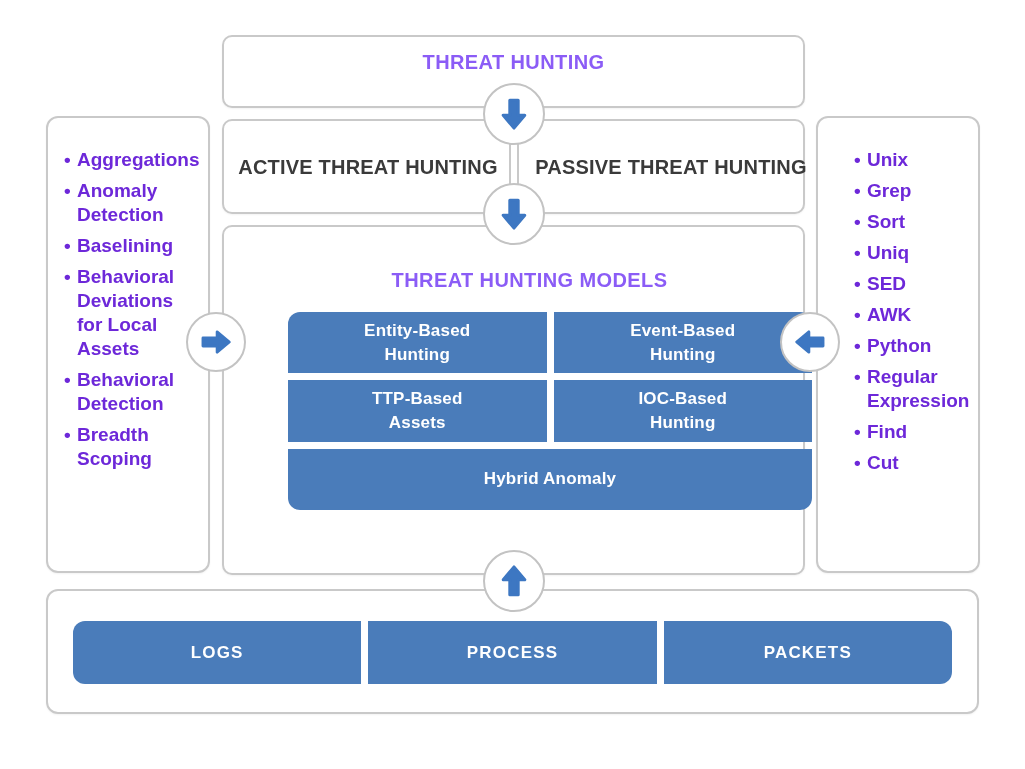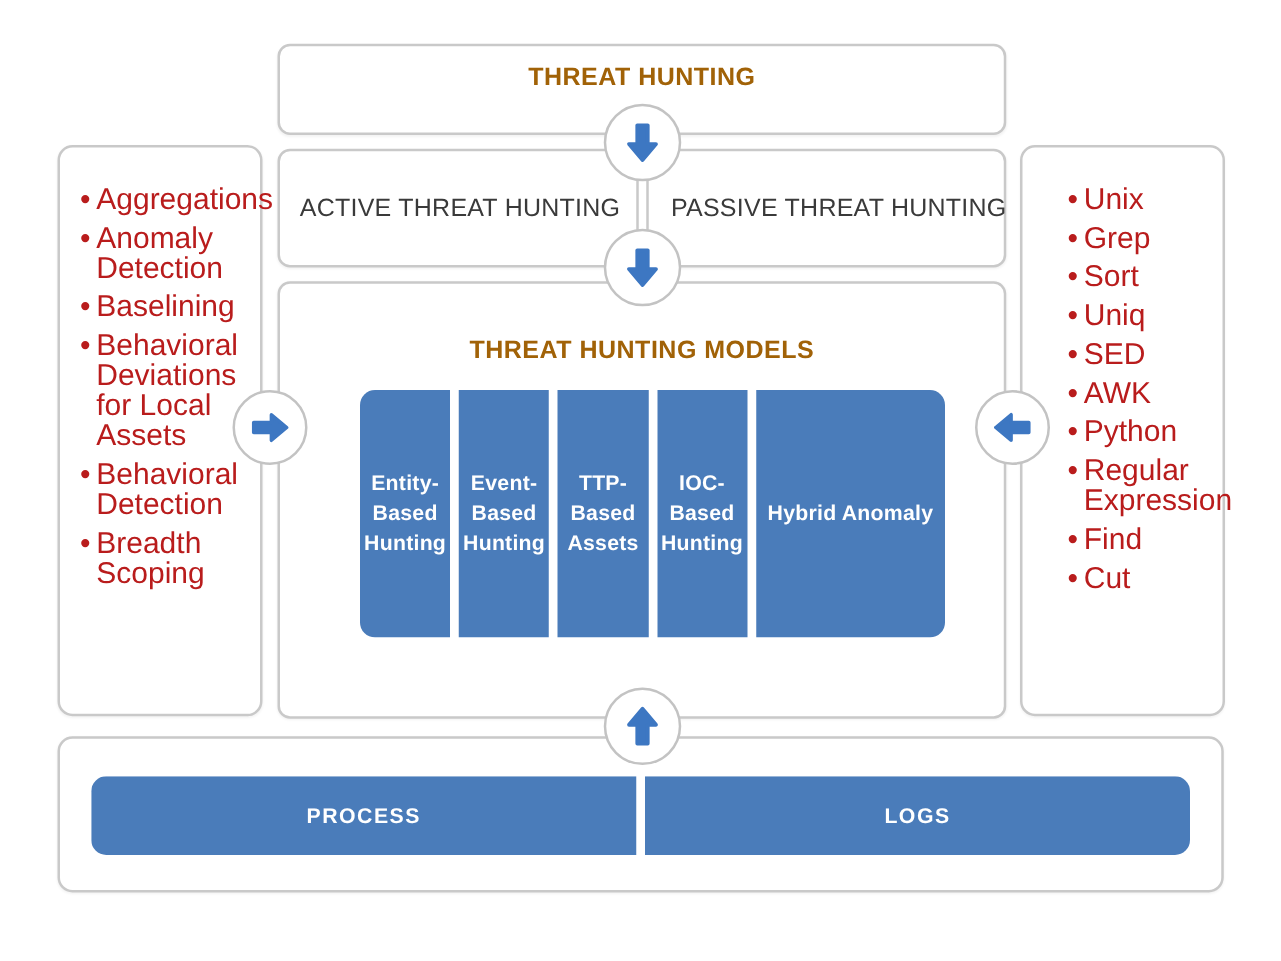--- a/index.html
+++ b/index.html
@@ -8,77 +8,77 @@
     font-family:"Liberation Sans", sans-serif; overflow:hidden;
   }
   .box {
     position:absolute; background:#fff; border:2px solid #c9c9c9;
     border-radius:10px; box-sizing:border-box;
     box-shadow:0 1px 2px rgba(0,0,0,0.05);
   }
   .side-box { border-radius:12px; }
   .heading {
     position:absolute; text-align:center; font-weight:bold;
-    font-size:20px; letter-spacing:0.4px; color:#a16207; line-height:20px;
+    font-size:20px; letter-spacing:0.4px; color:#8b5cf6; line-height:20px;
   }
   .split-label {
-    position:absolute; text-align:center; font-weight:normal;
+    position:absolute; text-align:center; font-weight:bold;
     font-size:20px; letter-spacing:0.2px; color:#3a3a3a; line-height:20px;
   }
   .circle {
     position:absolute; background:#fff; border:2px solid #c3c3c3;
     border-radius:50%; box-sizing:border-box; z-index:6;
     display:flex; align-items:center; justify-content:center;
   }
   .circle svg { display:block; }
   .connector {
     position:absolute; background:#fff; z-index:5; width:10px;
     border-left:2px solid #c9c9c9; border-right:2px solid #c9c9c9;
     box-sizing:border-box;
   }
   .models-grid {
-    position:absolute; left:288px; top:312px; width:468px; height:198px;
-    display:flex; flex-direction:row; gap:7px;
+    position:absolute; left:288px; top:312px; width:524px; height:198px;
+    display:flex; flex-direction:column; gap:7px;
     border-radius:12px; overflow:hidden;
   }
   .models-row { flex:1; display:flex; gap:7px; }
   .blue-btn {
     flex:1; background:#4a7cba; color:#ffffff; font-weight:bold;
     display:flex; align-items:center; justify-content:center;
     text-align:center; font-size:17px; line-height:24px;
     white-space:pre-line; letter-spacing:0.2px;
   }
   .bottom-group {
     position:absolute; left:73px; top:621px; width:879px; height:63px;
     display:flex; gap:7px; border-radius:12px; overflow:hidden;
   }
   .bottom-group .blue-btn { font-size:17px; letter-spacing:1.2px; }
   ul.bullet-list { list-style:none; margin:0; padding:0; position:absolute; }
   ul.bullet-list li {
     position:relative; padding-left:13px; margin-bottom:7px;
-    font-size:24px; line-height:24px; color:#b91c1c; white-space:pre-line;
+    font-size:19px; line-height:24px; color:#6d28d9; white-space:pre-line;font-weight:bold;
   }
   ul.bullet-list li::before { content:"\2022"; position:absolute; left:0; top:0; }
   .left-list  { left:64px;  top:148px; width:142px; }
   .right-list { left:854px; top:148px; width:124px; }
 </style>
 </head>
 <body>
 
 <div class="canvas">
 
   <div class="box" style="left:222px; top:35px; width:583px; height:73px;"></div>
   <div class="heading" style="left:222px; top:52px; width:583px;">THREAT HUNTING</div>
 
   <div class="box" style="left:222px; top:119px; width:583px; height:95px;"></div>
   <div class="split-label" style="left:226px; top:157px; width:284px;">ACTIVE THREAT HUNTING</div>
   <div class="split-label" style="left:517px; top:157px; width:284px;margin-left:12px;">PASSIVE THREAT HUNTING</div>
 
   <div class="box" style="left:222px; top:225px; width:583px; height:350px;"></div>
-  <div class="heading" style="left:222px; top:270px; width:583px;">THREAT HUNTING MODELS</div>
+  <div class="heading" style="left:222px; top:270px; width:583px;padding-left:16px;">THREAT HUNTING MODELS</div>
 
   <div class="models-grid">
     <div class="models-row">
       <div class="blue-btn">Entity-Based
 Hunting</div>
       <div class="blue-btn">Event-Based
 Hunting</div>
     </div>
     <div class="models-row">
       <div class="blue-btn">TTP-Based
@@ -119,22 +119,23 @@
       <li>AWK</li>
       <li>Python</li>
       <li>Regular
 Expression</li>
       <li>Find</li>
       <li>Cut</li>
     </ul>
 
   <div class="box side-box" style="left:46px; top:589px; width:933px; height:125px;"></div>
   <div class="bottom-group">
+    <div class="blue-btn">LOGS</div>
     <div class="blue-btn">PROCESS</div>
-    <div class="blue-btn">LOGS</div>
+    <div class="blue-btn">PACKETS</div>
   </div>
 
   <div class="connector" style="left:509px; top:130px; height:62px;"></div>
 
   <div class="circle" style="left:483px; top:83px; width:62px; height:62px;">
     <svg width="36" height="36" viewBox="0 0 24 24" style="transform:rotate(90deg);">
       <path d="M2.8 9.2 L12.8 9.2 L12.8 4.8 L21.4 12 L12.8 19.2 L12.8 14.8 L2.8 14.8 Z" fill="#3d77c2" stroke="#3d77c2" stroke-width="2" stroke-linejoin="round"></path>
     </svg>
   </div>
 

